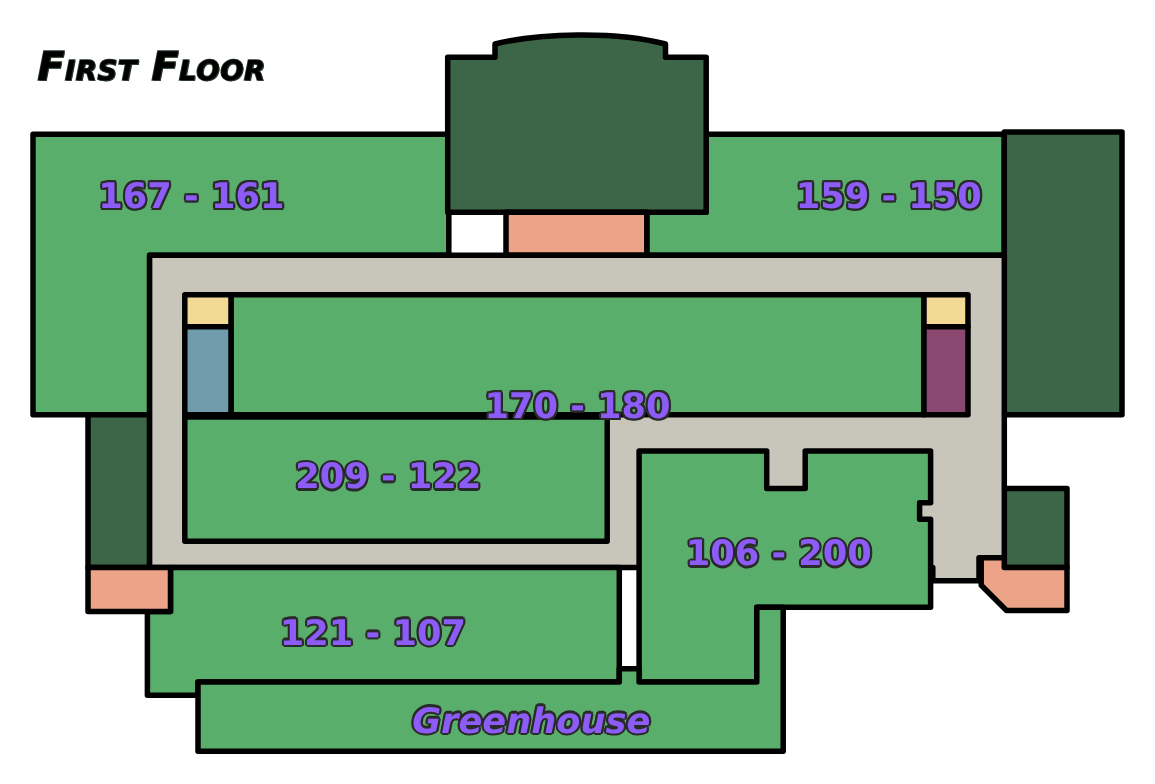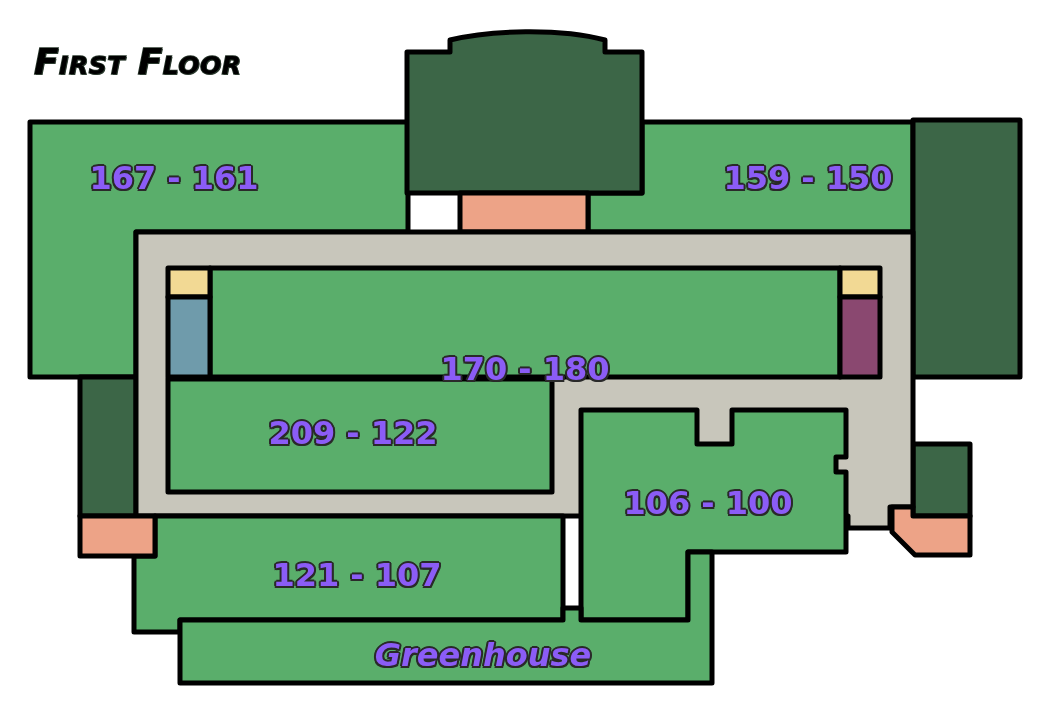--- a/index.html
+++ b/index.html
@@ -39,16 +39,16 @@
     <polygon points="892,507 913,507 913,516 970,516 970,555 915,555 892,532" fill="#eda387"></polygon>
   </svg>
 
 <div class="title">First Floor</div>
 
 <div id="labels">
     <div class="label" style="left: 174px; top: 178px;">167 - 161</div>
     <div class="label" style="left: 776px; top: 178px; margin-left: 32px;">159 - 150</div>
     <div class="label" style="left: 525px; top: 325px; margin-top: 44px;">170 - 180</div>
     <div class="label" style="left: 353px; top: 433px;">209 - 122</div>
-    <div class="label" style="left: 708px; top: 503px;">106 - 100</div>
-    <div class="label" style="left: 357px; top: 575px;">121 - 107</div>
+    <div class="label" style="left: 708px; top: 503px;">106 - 200</div>
+    <div class="label" style="left: 339px; top: 575px;">121 - 107</div>
     <div class="label italic" style="left: 447px; top: 655px;">Greenhouse</div>
   </div>
 
 </body></html>

